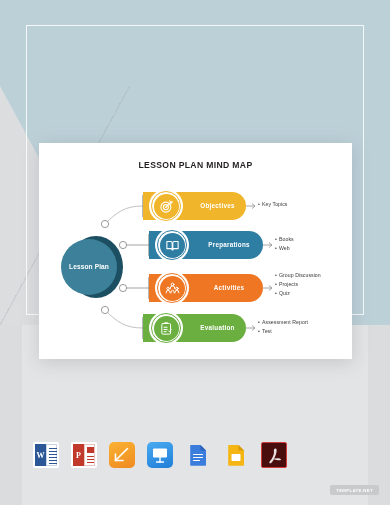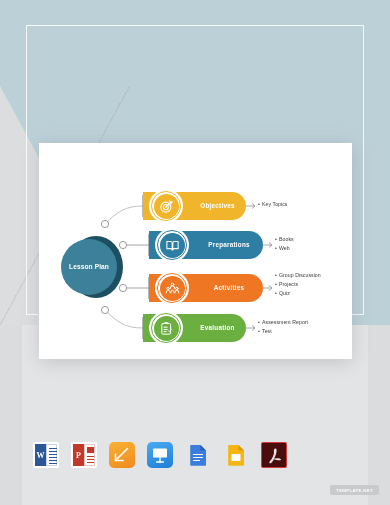--- a/index.html
+++ b/index.html
@@ -323,20 +323,21 @@
   <div class="backdrop-frame"></div>
 
   <div class="lower"></div>
   <div class="lower-left-strip"></div>
   <div class="lower-right-strip"></div>
 
   <div class="card-shadow"></div>
 
   <div class="card">
 
+    <div class="card-title">LESSON PLAN MIND MAP</div>
 
     <div class="map">
 
       <svg class="connectors" viewBox="0 0 313 183">
 
         <path d="M 66 48 C 78 36, 86 30, 104 30" fill="none" stroke="#b9babb" stroke-width="0.9"></path>
         <path d="M 84 69 L 110 69" fill="none" stroke="#9a9b9c" stroke-width="0.9"></path>
         <path d="M 84 112 L 110 112" fill="none" stroke="#9a9b9c" stroke-width="0.9"></path>
         <path d="M 66 134 C 78 146, 86 152, 104 152" fill="none" stroke="#b9babb" stroke-width="0.9"></path>
 

